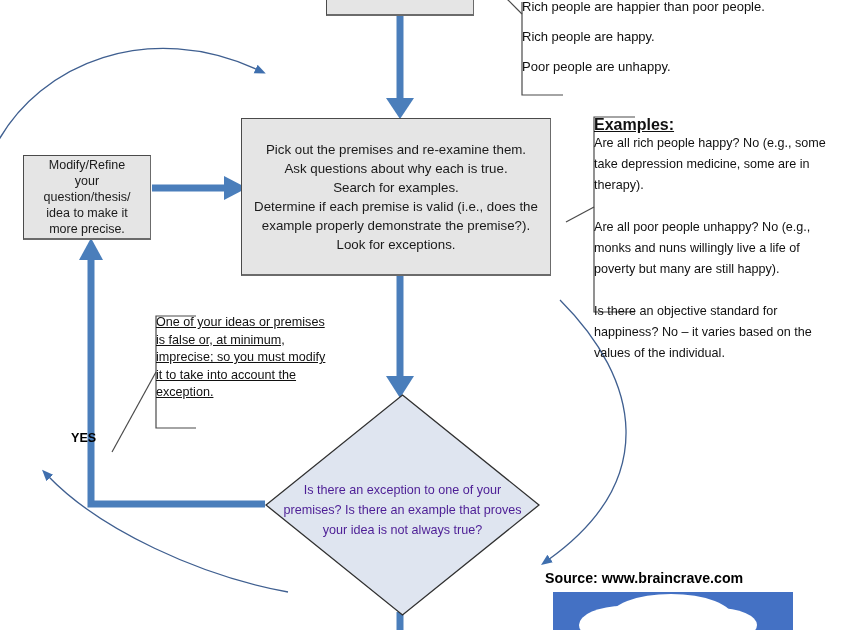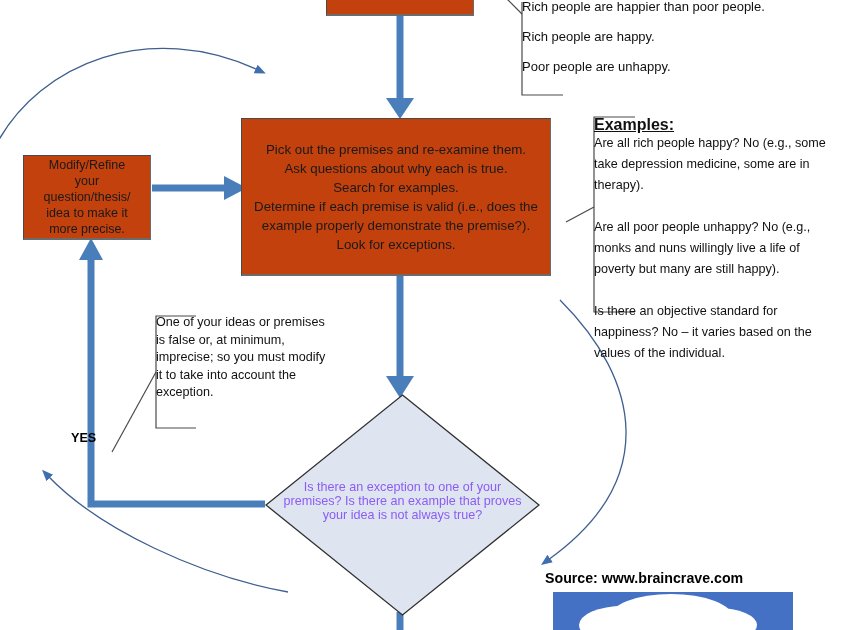--- a/index.html
+++ b/index.html
@@ -20,21 +20,21 @@
     left: 0;
     top: 0;
     width: 846px;
     height: 630px;
   }
 
   
   .proc-box {
     position: absolute;
     box-sizing: border-box;
-    background: #c2410c;
+    background: #e5e5e5;
     border: 1px solid #4a4a4a;
     border-right-color: #6b6b6b;
     border-bottom: 2px solid #6b6b6b;
     display: flex;
     align-items: center;
     justify-content: center;
     text-align: center;
     color: #1a1a1a;
     z-index: 3;
   }
@@ -77,22 +77,22 @@
     left: 0; top: 0;
     width: 100%; height: 100%;
   }
   #decision-diamond .dia-text {
     position: absolute;
     left: 14px;
     top: 86px;
     width: 247px;
     text-align: center;
     font-size: 12.6px;
-    line-height: 14px;
-    color: #8b5cf6;
+    line-height: 20px;
+    color: #4c1d95;
     z-index: 4;
   }
 
   
   .callout {
     position: absolute;
     color: #111111;
     z-index: 5;
   }
   .callout .ctext {
@@ -124,20 +124,21 @@
     text-decoration: underline;
     font-size: 16px;
     padding-left: 6px;
     display: block;
     line-height: 17px;
   }
   #exception-callout {
     left: 150px;
     top: 314px;
     width: 176px;
+    text-decoration: underline;
   }
   #exception-callout .ctext {
     padding-left: 6px;
     font-size: 12.6px;
     line-height: 17.6px;
   }
 
   
   #yes-label {
     position: absolute;

